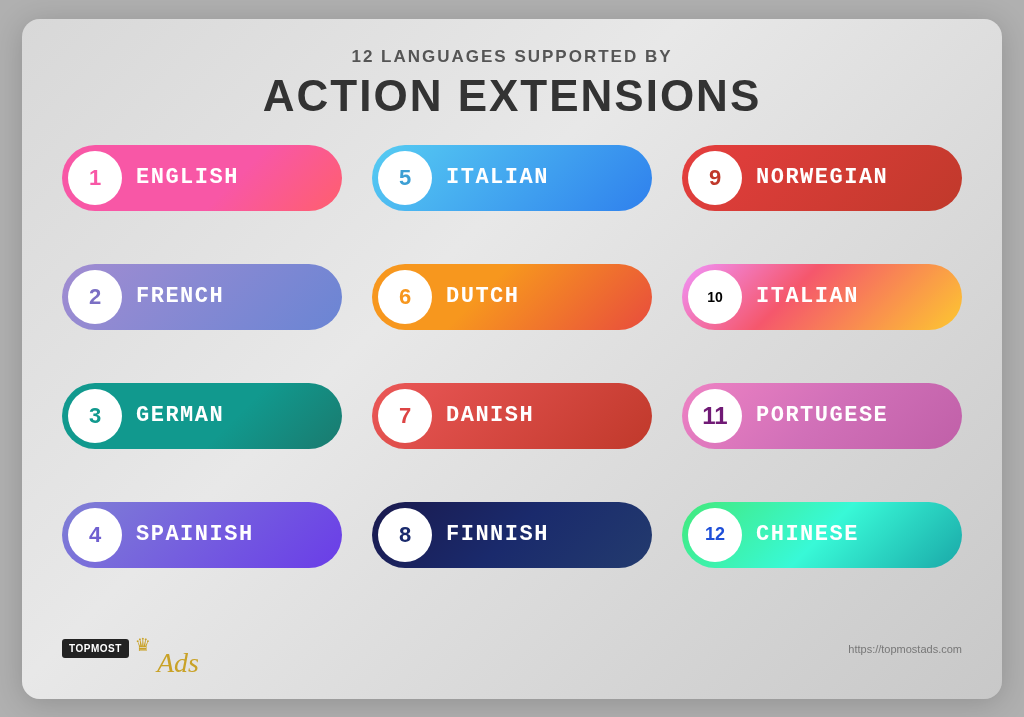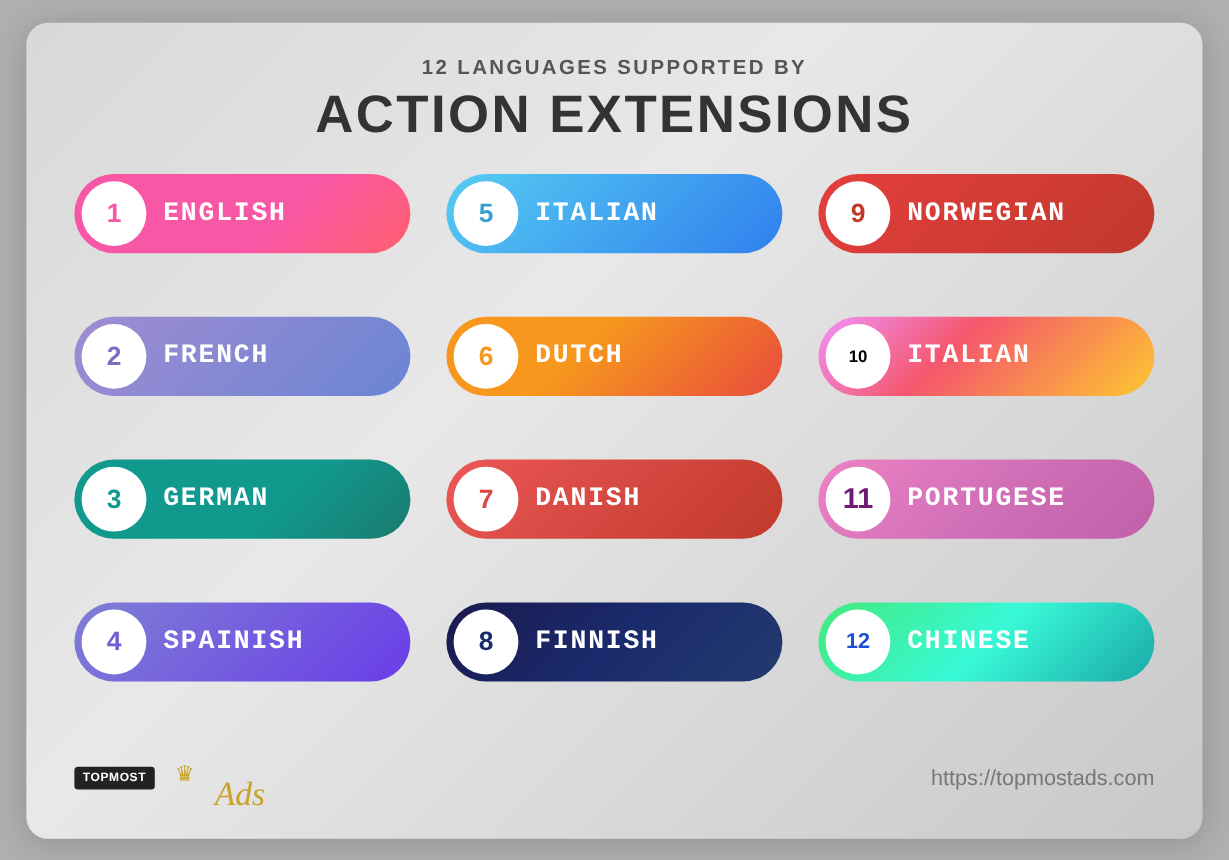--- a/index.html
+++ b/index.html
@@ -126,21 +126,21 @@
       display: flex;
       width: 100%;
       align-items: center;
       justify-content: space-between;
       margin-top: 12px;
     }
 
     .logo-area {
       display: flex;
       align-items: center;
-      gap: 17px;
+      gap: 6px;
       text-align: right;
     }
 
     .logo-box {
       background: #222;
       color: white;
       font-size: 10px;
       font-weight: 900;
       padding: 4px 7px;
       border-radius: 3px;
@@ -158,21 +158,21 @@
     }
 
     .logo-crown {
       color: #c9a227;
       font-size: 18px;
       position: relative;
       top: -4px;
     }
 
     .website {
-      font-size: 18px;
+      font-size: 11px;
       color: #777;
       font-family: Arial, sans-serif;
     }
   </style>
 </head>
 <body>
 
 <div class="card">
   <p class="subtitle">12 LANGUAGES SUPPORTED BY</p>
   <h1 class="title">ACTION EXTENSIONS</h1>

